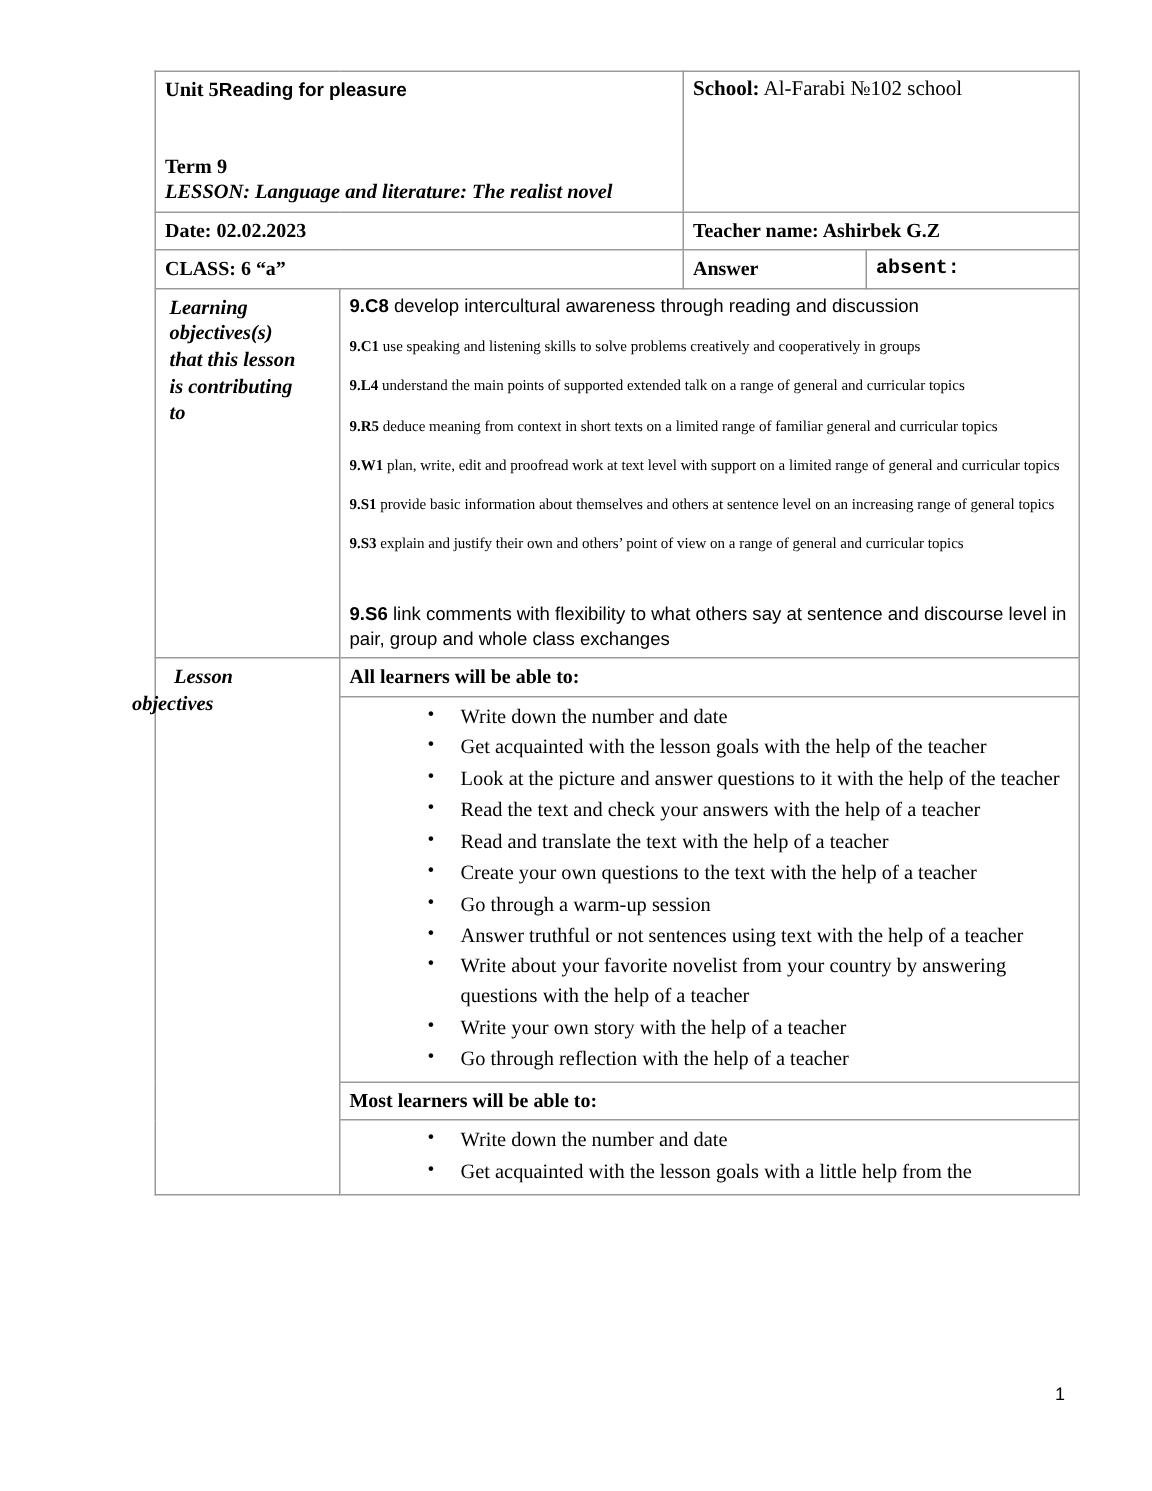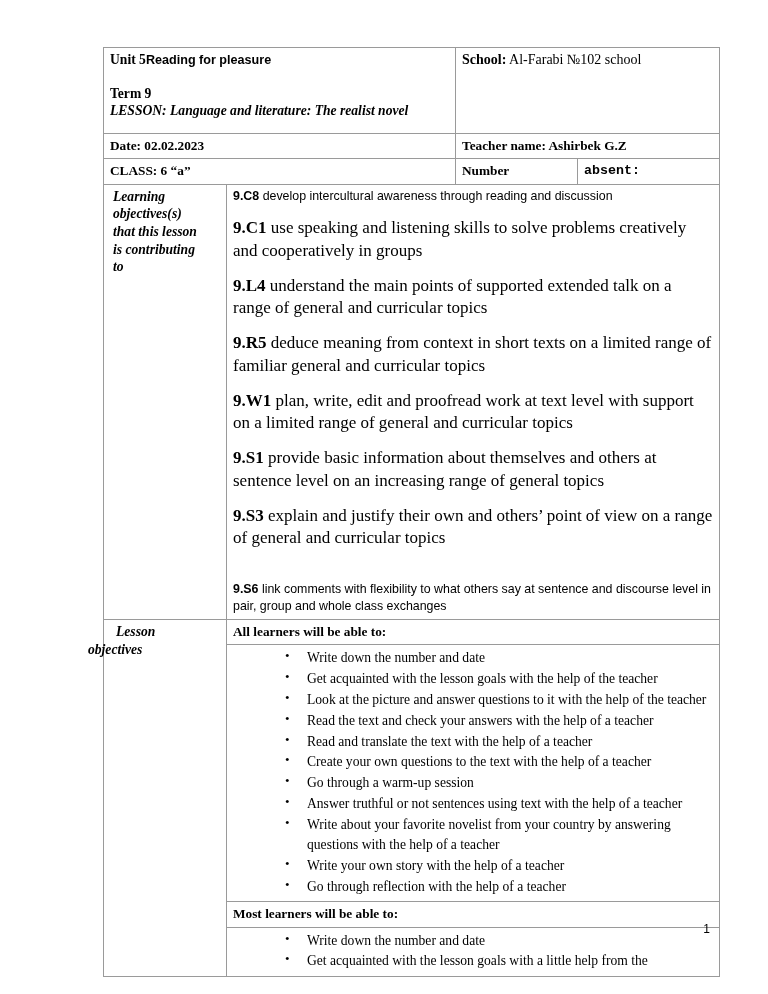--- a/index.html
+++ b/index.html
@@ -45,21 +45,21 @@
   
   .cell-unit      { width: 352px; height: 78px; }
   .cell-school    { width: 264px; }
 
   .unit-line   { font-weight: bold; font-size: 13.6px; }
   .unit-line .unit-num { font-family: "Liberation Serif", "DejaVu Serif", serif; }
   .unit-line .unit-rest {
     font-family: "Liberation Sans", "DejaVu Sans", sans-serif;
     font-size: 12.6px;
   }
-  .term-line   { font-weight: bold; font-size: 13.6px; margin-top: 16px; }
+  .term-line   { font-weight: bold; font-size: 13.6px; margin-top: 33px; }
   .lesson-line { font-weight: bold; font-size: 13.6px; font-style: italic; }
 
   .school-line { font-size: 14px; }
   .school-line .lbl { font-weight: bold; }
 
   .cell-date    { font-weight: bold; font-size: 14px; }
   .cell-teacher { font-weight: bold; font-size: 14px; }
   .cell-class   { font-weight: bold; font-size: 14px; }
   .cell-number  { font-weight: bold; font-size: 14px; width: 122px; }
   .cell-absent  { font-weight: bold; font-size: 14px; width: 142px; font-family: Liberation Mono, monospace; }
@@ -82,21 +82,21 @@
     white-space: nowrap;
   }
   .label-overflow .l1 { display: block; padding-left: 6px; }
   .label-overflow .l2 {
     display: block;
     margin-left: -22px;
   }
 
   .obj-item {
     margin: 0 0 13px 0;
-    font-size: 17px;
+    font-size: 10px;
     line-height: 1.31;
   }
   .obj-item:last-child { margin-bottom: 0; margin-top: 32px; }
   .obj-item .code { font-weight: bold; }
   .obj-item.sans-obj {
     font-family: "Liberation Sans", "DejaVu Sans", sans-serif;
     font-size: 12.4px;
     line-height: 1.35;
   }
 
@@ -166,21 +166,21 @@
         </td>
       </tr>
 
       <tr>
         <td colspan="2" class="cell-date">Date: 02.02.2023</td>
         <td colspan="2" class="cell-teacher">Teacher name: Ashirbek G.Z</td>
       </tr>
 
       <tr>
         <td colspan="2" class="cell-class">CLASS: 6 “a”</td>
-        <td class="cell-number">Number</td>
+        <td class="cell-number">Answer</td>
         <td class="cell-absent">absent:</td>
       </tr>
 
       <tr>
         <td class="col-label">
           <div class="label-text">
             <div>Learning</div>
             <div>objectives(s)</div>
             <div>that this lesson</div>
             <div>is contributing</div>

